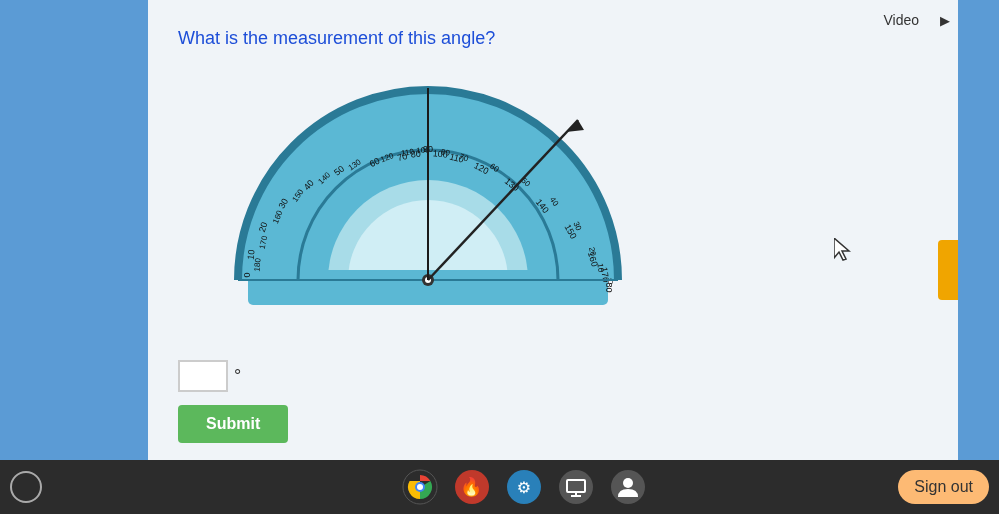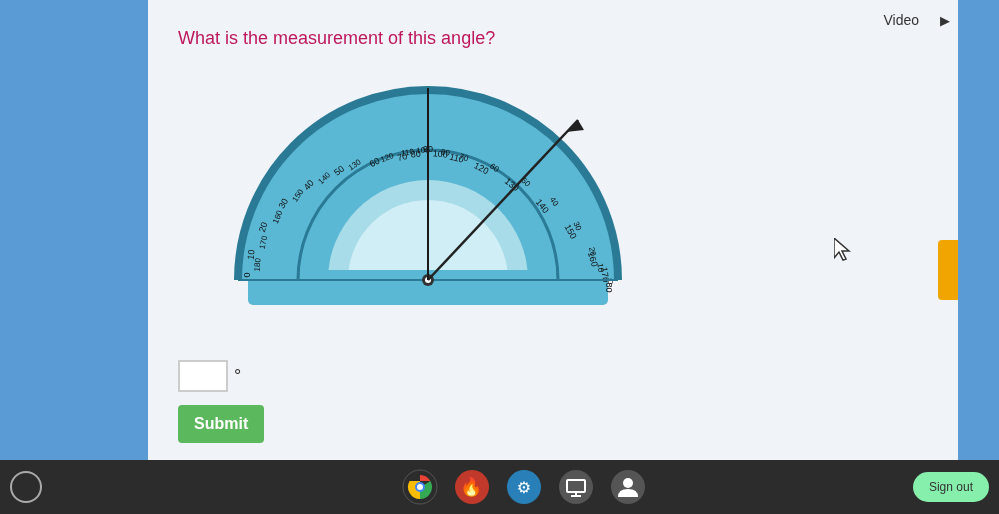--- a/index.html
+++ b/index.html
@@ -22,21 +22,21 @@
       background: #f0f4f8;
       border-radius: 0;
     }
 
     
     .question-text {
       position: absolute;
       top: 28px;
       left: 30px;
       font-size: 18px;
-      color: #be185d;
+      color: #1d4ed8;
       font-weight: normal;
     }
 
     
     .protractor-container {
       position: absolute;
       top: 60px;
       left: 60px;
       width: 440px;
       height: 280px;
@@ -74,21 +74,21 @@
     }
 
     
     .submit-btn {
       position: absolute;
       top: 405px;
       left: 30px;
       background: #5cb85c;
       color: white;
       border: none;
-      padding: 10px 16px;
+      padding: 10px 28px;
       font-size: 16px;
       border-radius: 4px;
       cursor: pointer;
       font-weight: bold;
     }
 
     
     .video-btn {
       position: absolute;
       top: 12px;
@@ -151,25 +151,25 @@
       display: flex;
       align-items: center;
       justify-content: center;
       font-size: 20px;
       cursor: pointer;
     }
 
     .sign-out-btn {
       position: absolute;
       right: 10px;
-      background: #86efac;
+      background: #fdba74;
       border: none;
       padding: 8px 16px;
       border-radius: 20px;
-      font-size: 12px;
+      font-size: 16px;
       cursor: pointer;
       color: #333;
     }
   </style>
 </head>
 <body>
 
 <div style="position:absolute;top:0;left:0;width:148px;height:460px;background:#5b9bd5;"></div>
 <div style="position:absolute;top:0;left:998px;width:1px;height:460px;background:#5b9bd5;"></div>
 

